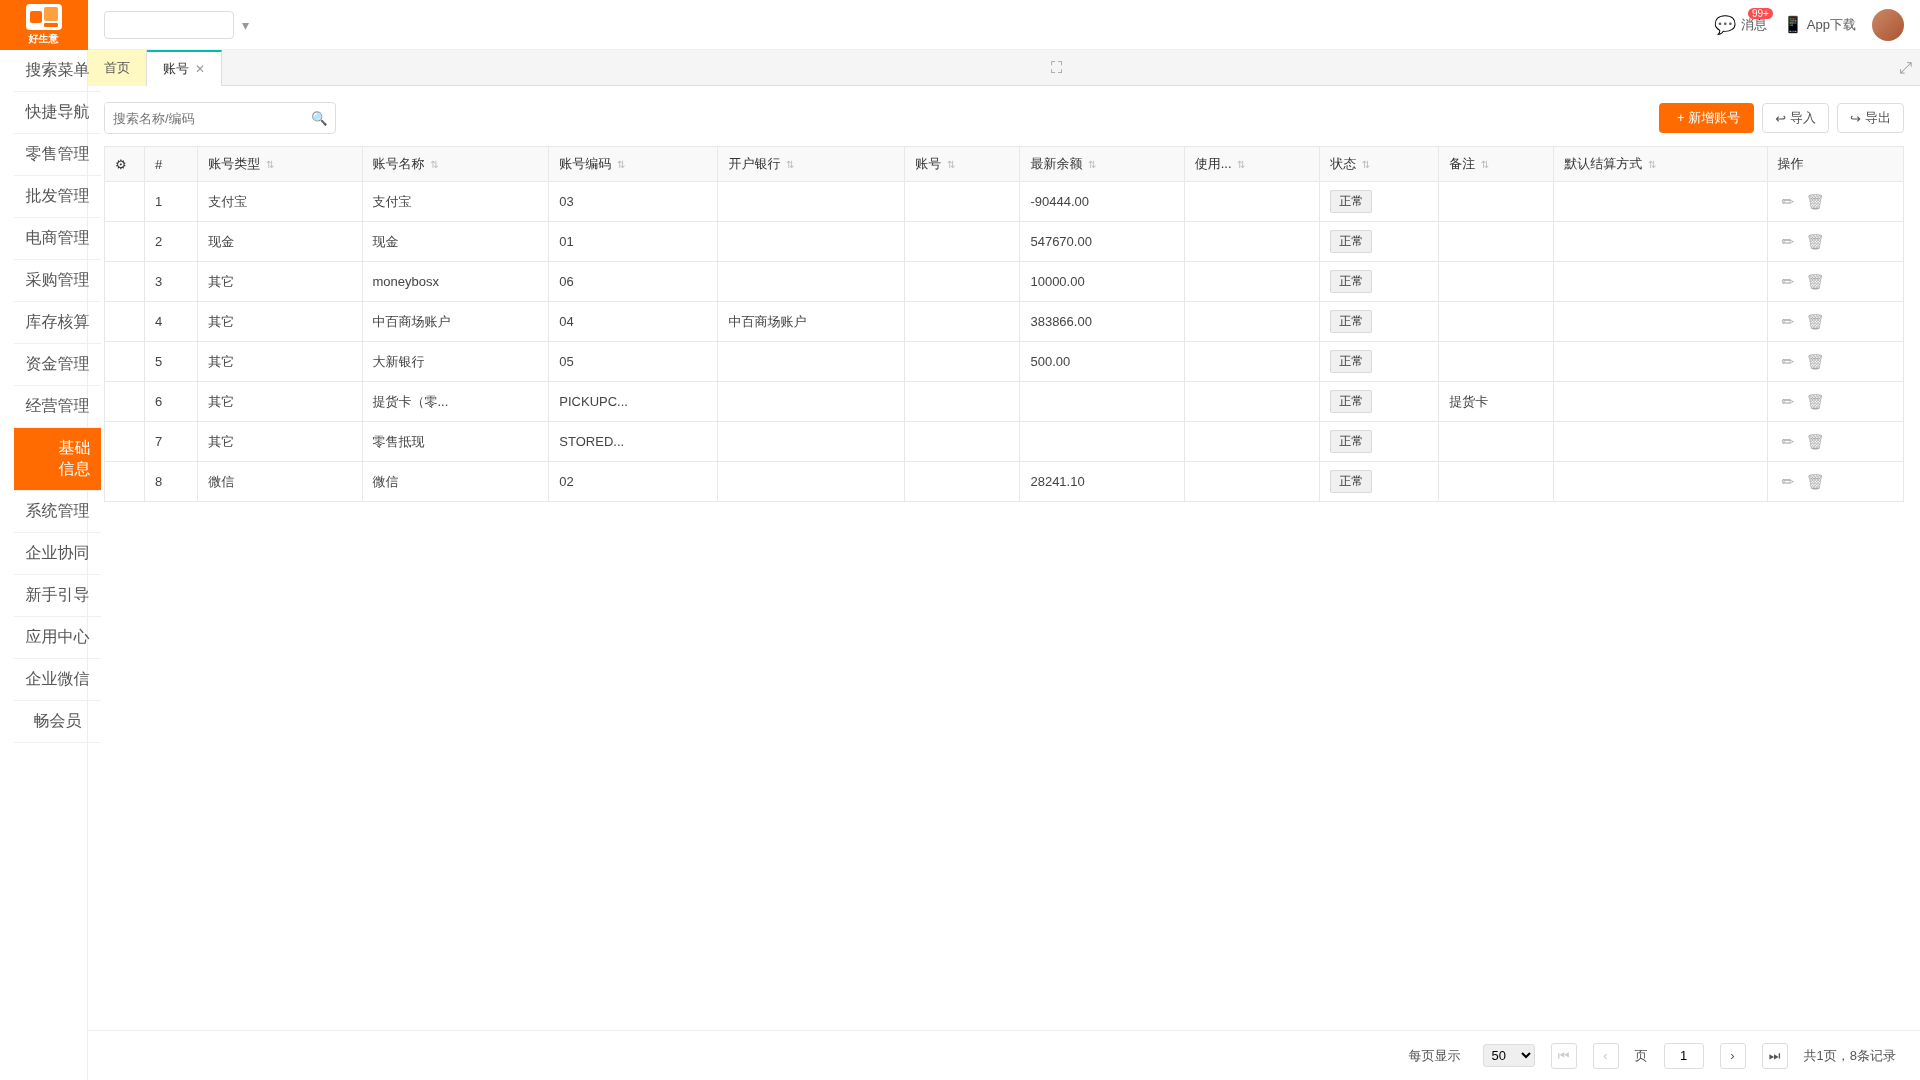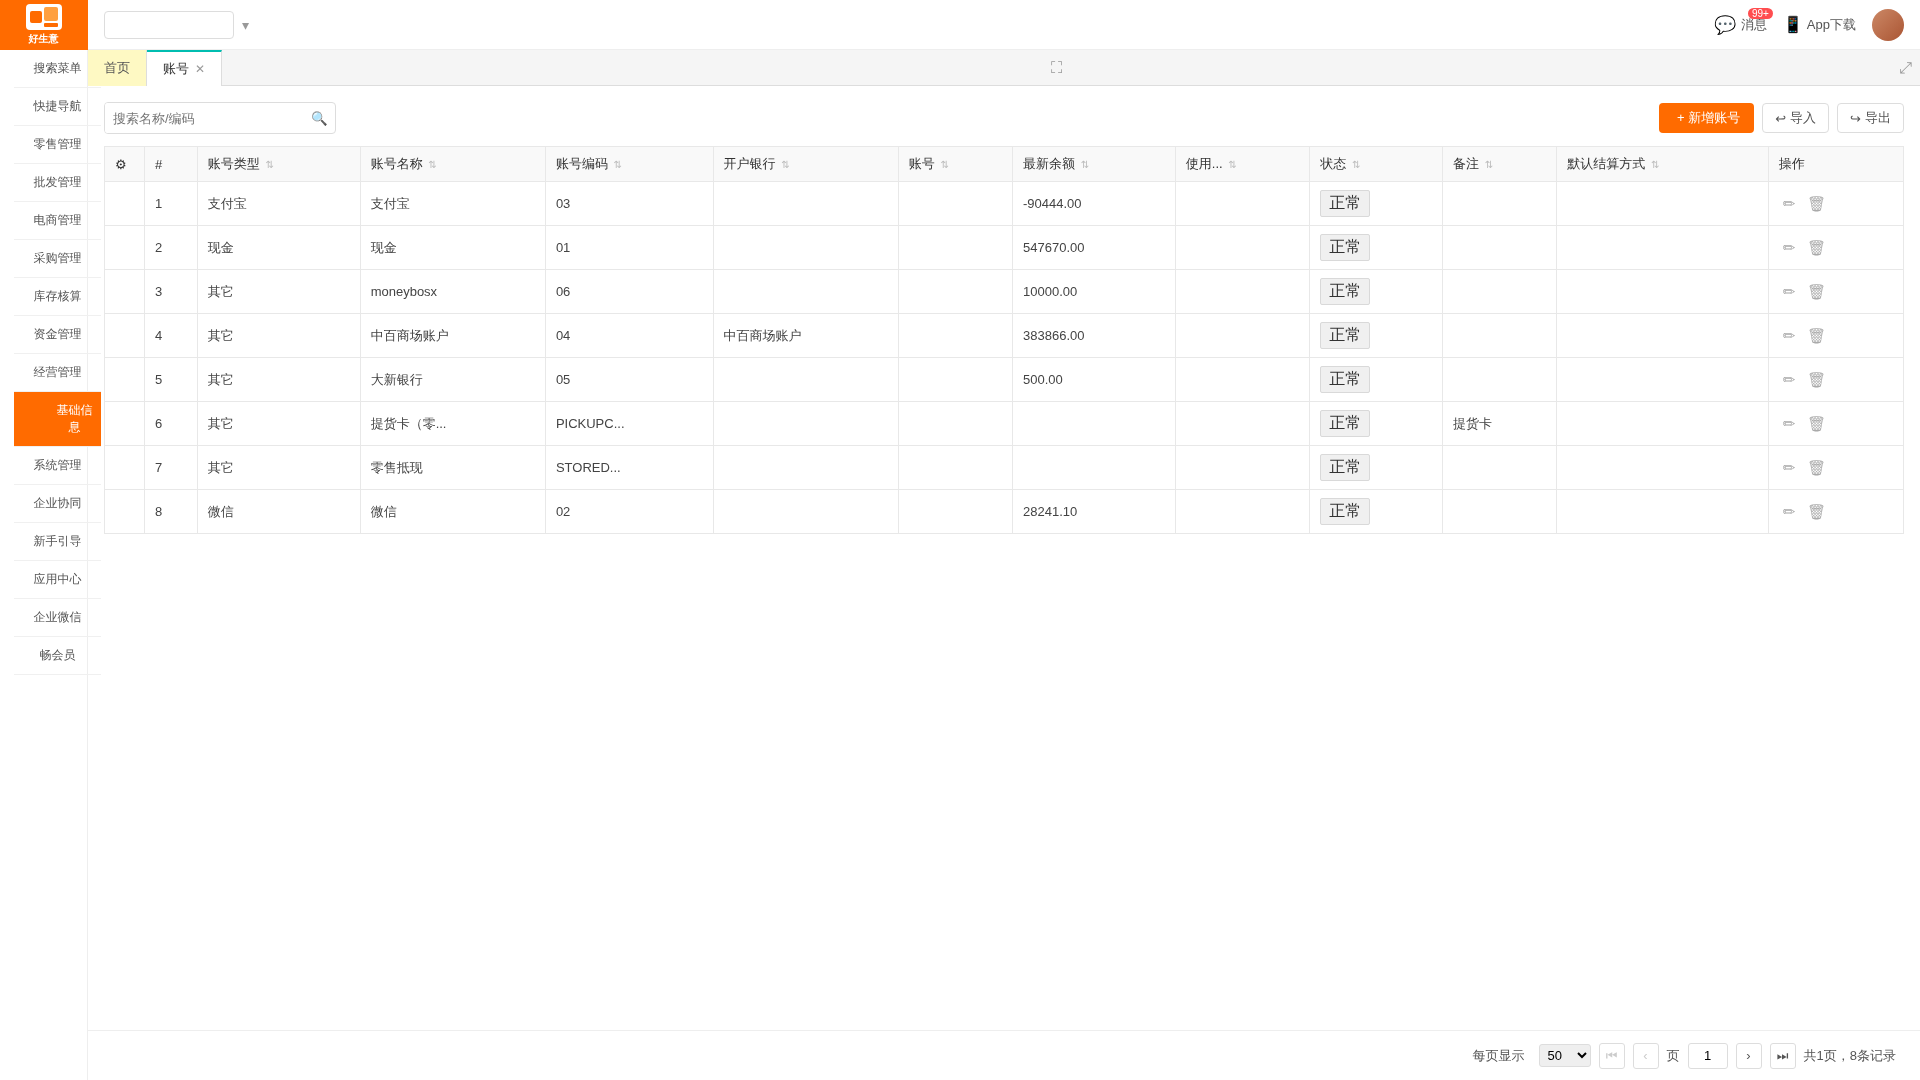--- a/index.html
+++ b/index.html
@@ -40,21 +40,21 @@
       justify-content: center;
       margin-bottom: 2px;
     }
     .sidebar-logo-icon svg { width: 28px; height: 20px; }
     .sidebar-nav-item {
       width: 100%;
       padding: 10px 4px;
       text-align: center;
       cursor: pointer;
       color: #555;
-      font-size: 12px;
+      font-size: 16px;
       transition: background 0.2s;
       border-bottom: 1px solid #f0f0f0;
       margin-left: 28px;
     }
     .sidebar-nav-item.active { background: #ff6b00; color: #fff; padding-left: 38px; }
 
     
     .main-area {
       flex: 1;
       display: flex;
@@ -270,21 +270,21 @@
       border: 1px solid #e8e8e8;
       padding: 8px 10px;
       color: #444;
       background: #fff;
       white-space: nowrap;
     }
     .status-badge {
       display: inline-block;
       padding: 2px 8px;
       border-radius: 2px;
-      font-size: 16px;
+      font-size: 12px;
       color: #333;
       background: #f0f0f0;
       border: 1px solid #d9d9d9;
     }
     .action-btn {
       background: none;
       border: none;
       cursor: pointer;
       color: #aaa;
       font-size: 15px;
@@ -299,21 +299,21 @@
     }
 
     
     .pagination-bar {
       height: 50px;
       border-top: 1px solid #eee;
       display: flex;
       align-items: center;
       justify-content: flex-end;
       padding: 0 24px;
-      gap: 8px;
+      gap: 16px;
       background: #fff;
       font-size: 13px;
       color: #555;
     }
     .page-size-select {
       border: 1px solid #ddd;
       border-radius: 3px;
       padding: 2px 4px;
       font-size: 13px;
       outline: none;

